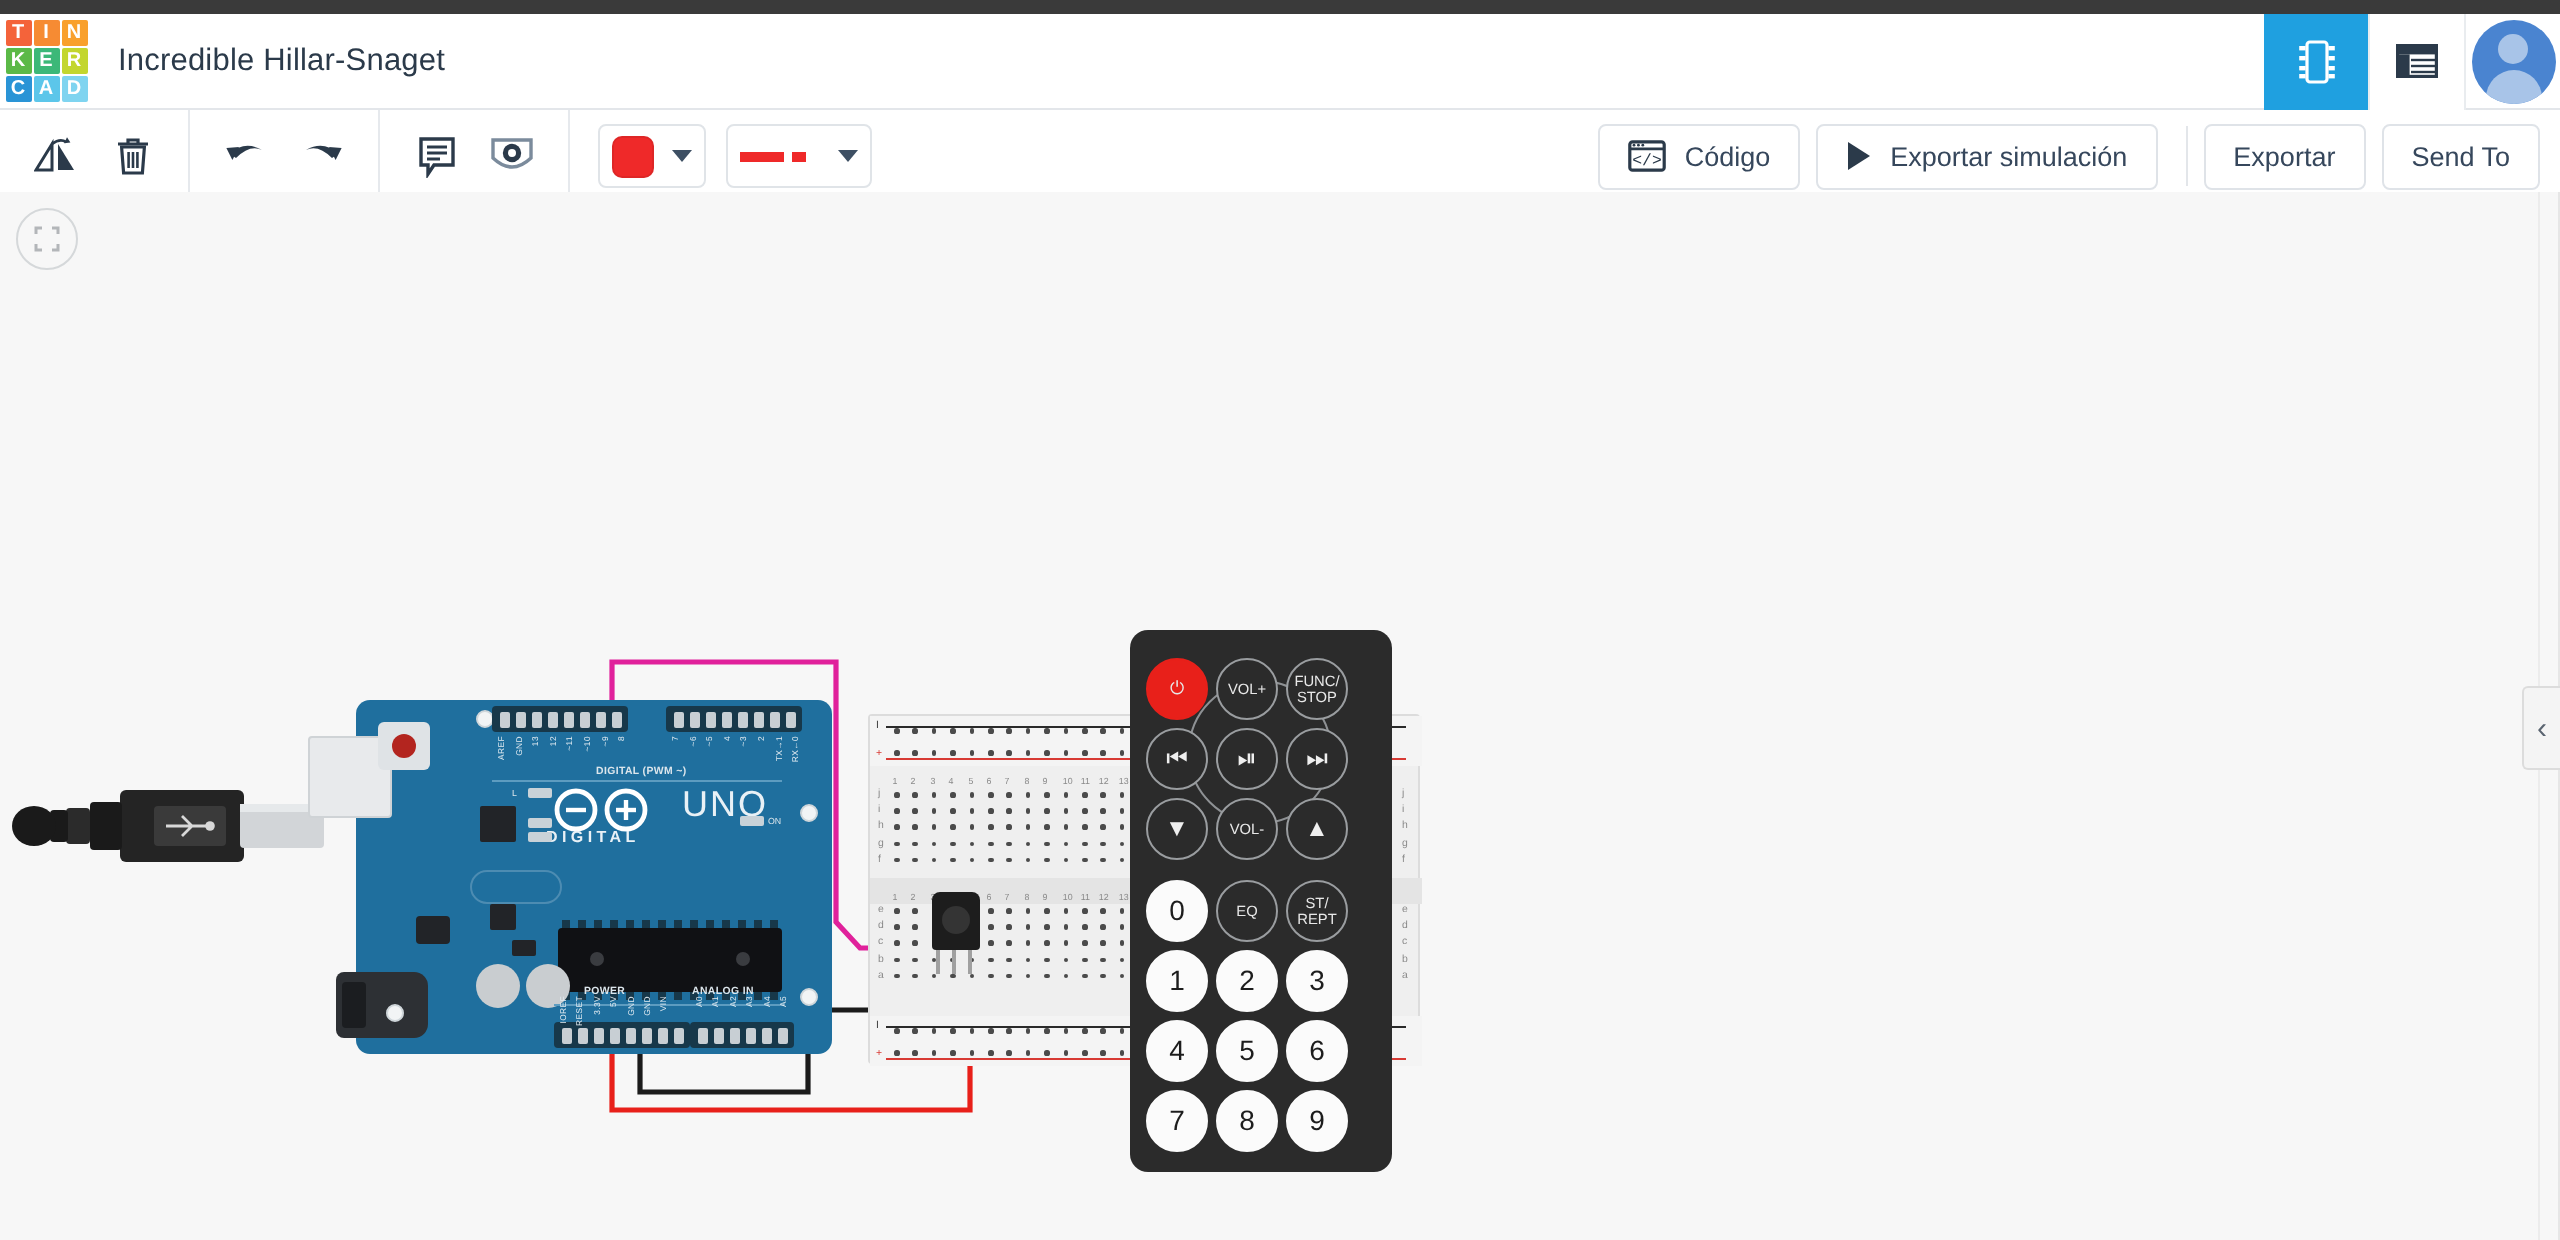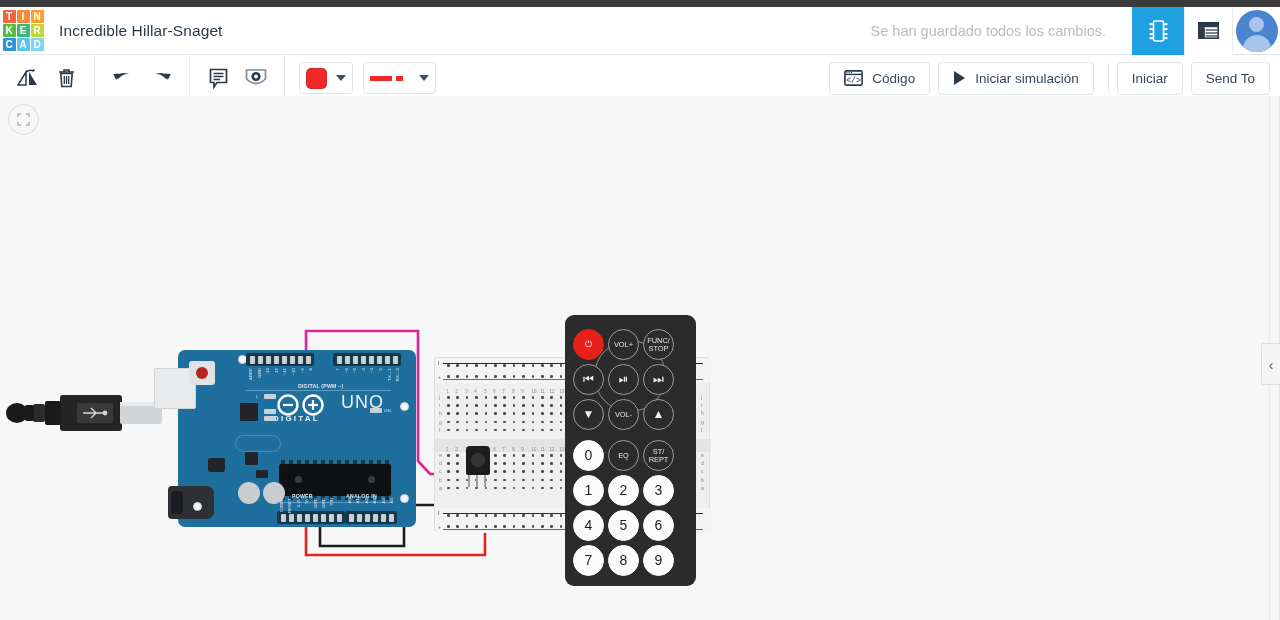--- a/index.html
+++ b/index.html
@@ -210,21 +210,20 @@
         <span style="background: rgb(60, 184, 120);">E</span>
         <span style="background: rgb(195, 214, 46);">R</span>
         <span style="background: rgb(42, 148, 214);">C</span>
         <span style="background: rgb(92, 198, 234);">A</span>
         <span style="background: rgb(127, 212, 240);">D</span>
       </div>
   </div>
   <div class="doc-title">Incredible Hillar-Snaget</div>
 
   <div class="header-right">
-    <div class="save-status">Se han guardado todos los cambios.</div>
 
     <div class="hdr-btn active">
       <svg width="19" height="24" viewBox="0 0 19 24">
         <rect x="4.5" y="2" width="10" height="20" rx="1.5" fill="none" stroke="#fff" stroke-width="1.6"></rect>
         <g fill="#fff">
           <rect x="0.6" y="4" width="3.2" height="2.2"></rect>
             <rect x="0.6" y="9" width="3.2" height="2.2"></rect>
           <rect x="0.6" y="14" width="3.2" height="2.2"></rect>
             <rect x="0.6" y="18" width="3.2" height="2.2"></rect>
           <rect x="15.2" y="4" width="3.2" height="2.2"></rect>
@@ -343,27 +342,27 @@
       </span>
       <span>Código</span>
     </div>
 
     <div class="tbtn">
       <span class="ic">
         <svg width="13" height="16" viewBox="0 0 13 16">
             <path d="M1 1 L12 8 L1 15 Z" fill="#2b3a4a"></path>
           </svg>
       </span>
-      <span>Iniciar simulación</span>
+      <span>Exportar simulación</span>
     </div>
 
     <div class="tb-divider"></div>
 
     <div class="tbtn">
-      <span>Iniciar</span>
+      <span>Exportar</span>
     </div>
     <div class="tbtn">
       <span>Send To</span>
     </div>
   </div>
 </div>
 
 <div class="canvas">
 
   <div class="vline"></div>

